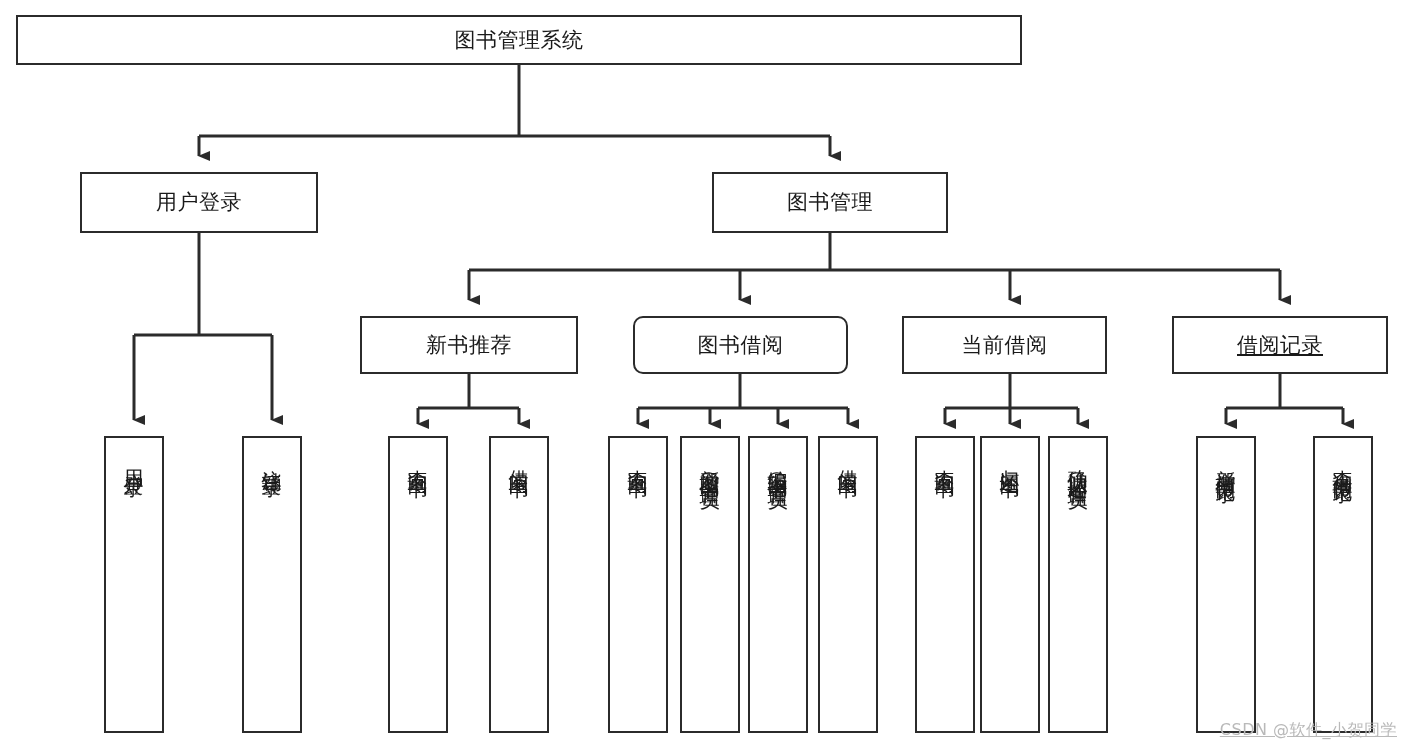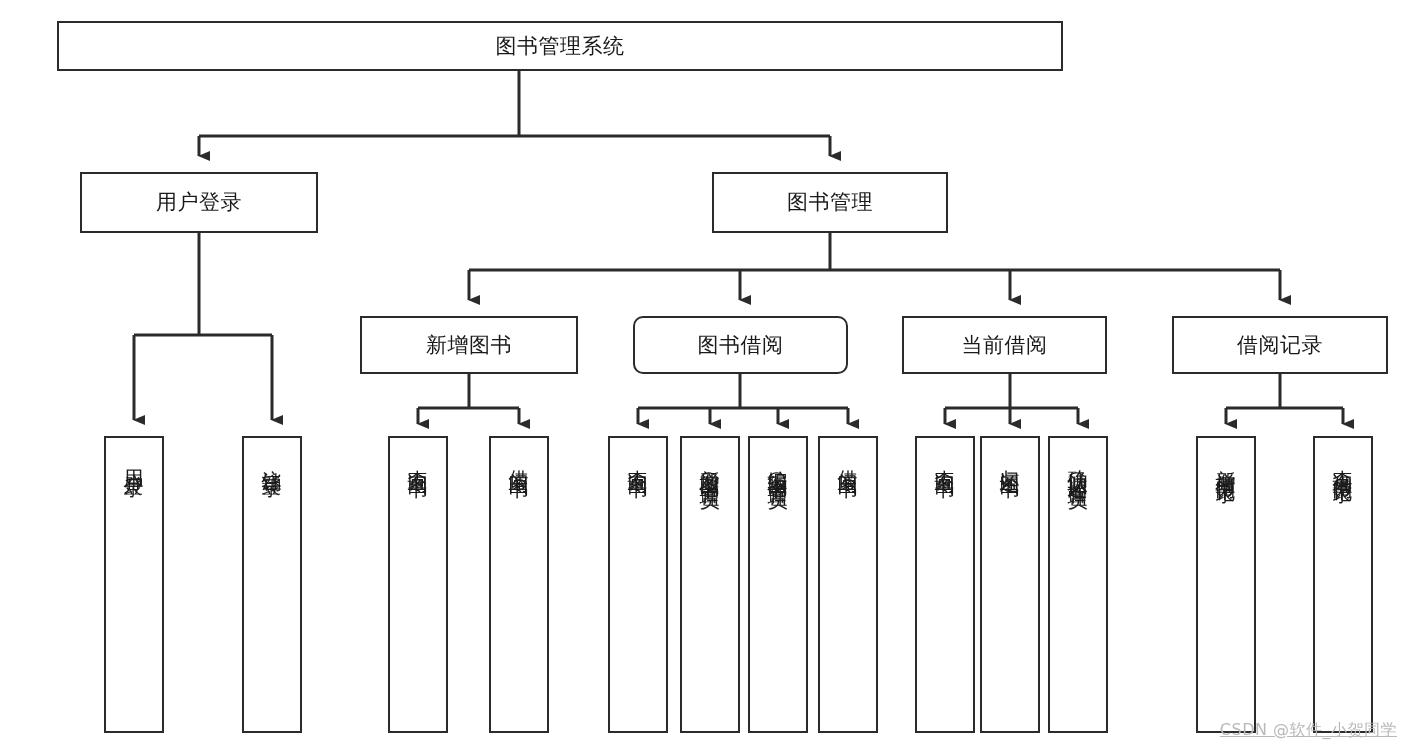--- a/index.html
+++ b/index.html
@@ -115,41 +115,41 @@
       <path d="M1010,408 L1010,424" marker-end="url(#arrow)"></path>
       <path d="M1078,408 L1078,424" marker-end="url(#arrow)"></path>
 
       <path d="M1280,374 L1280,408"></path>
       <path d="M1226,408 L1343,408"></path>
       <path d="M1226,408 L1226,424" marker-end="url(#arrow)"></path>
       <path d="M1343,408 L1343,424" marker-end="url(#arrow)"></path>
     </g>
   </svg>
 
-  <div class="node" style="left:16px; top:21px; width:1006px; height:50px;margin-left:41px;">
+  <div class="node" style="left:16px; top:15px; width:1006px; height:50px;">
     <span class="node-label">图书管理系统</span>
   </div>
 
   <div class="node" style="left:80px; top:172px; width:238px; height:61px;">
     <span class="node-label">用户登录</span>
   </div>
   <div class="node" style="left:712px; top:172px; width:236px; height:61px;">
     <span class="node-label">图书管理</span>
   </div>
 
   <div class="node" style="left:360px; top:316px; width:218px; height:58px;">
-    <span class="node-label">新增图书</span>
+    <span class="node-label">新书推荐</span>
   </div>
   <div class="node" style="left:633px; top:316px; width:215px; height:58px;border-radius:10px;">
     <span class="node-label">图书借阅</span>
   </div>
   <div class="node" style="left:902px; top:316px; width:205px; height:58px;">
     <span class="node-label">当前借阅</span>
   </div>
-  <div class="node" style="left:1172px; top:316px; width:216px; height:58px;">
+  <div class="node" style="left:1172px; top:316px; width:216px; height:58px;text-decoration:underline;">
     <span class="node-label">借阅记录</span>
   </div>
 
   <div class="node vertical" style="left:104px; top:436px; width:60px; height:297px;">
     <span class="node-label">用户登录</span>
   </div>
   <div class="node vertical" style="left:242px; top:436px; width:60px; height:297px;">
     <span class="node-label">注销登录</span>
   </div>
 

